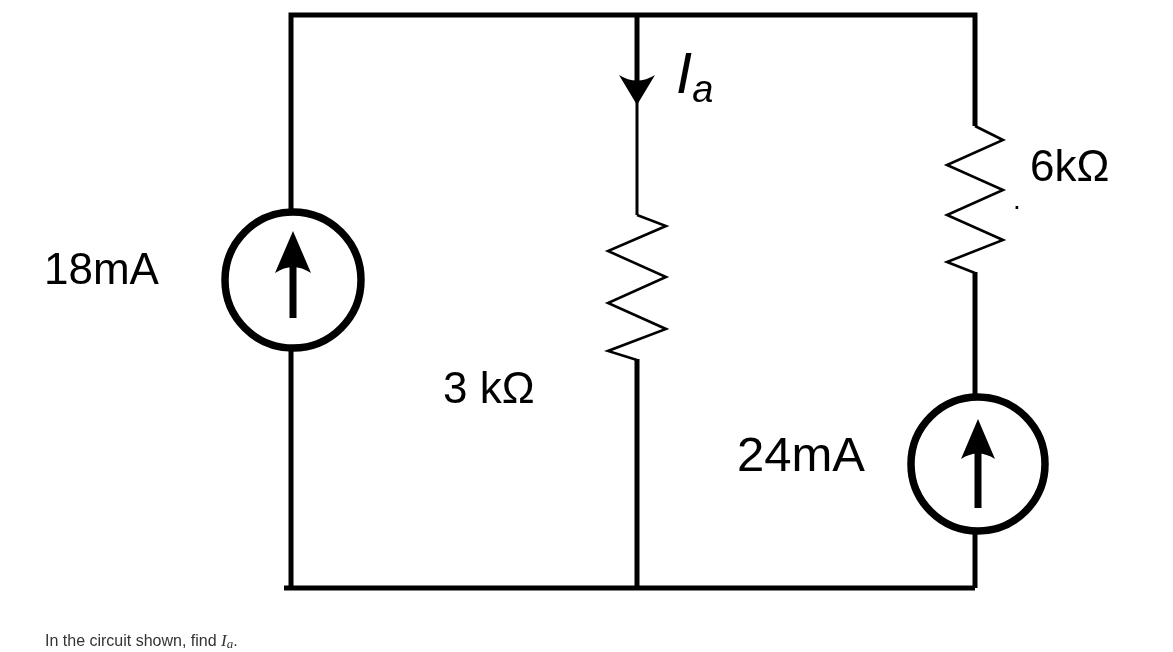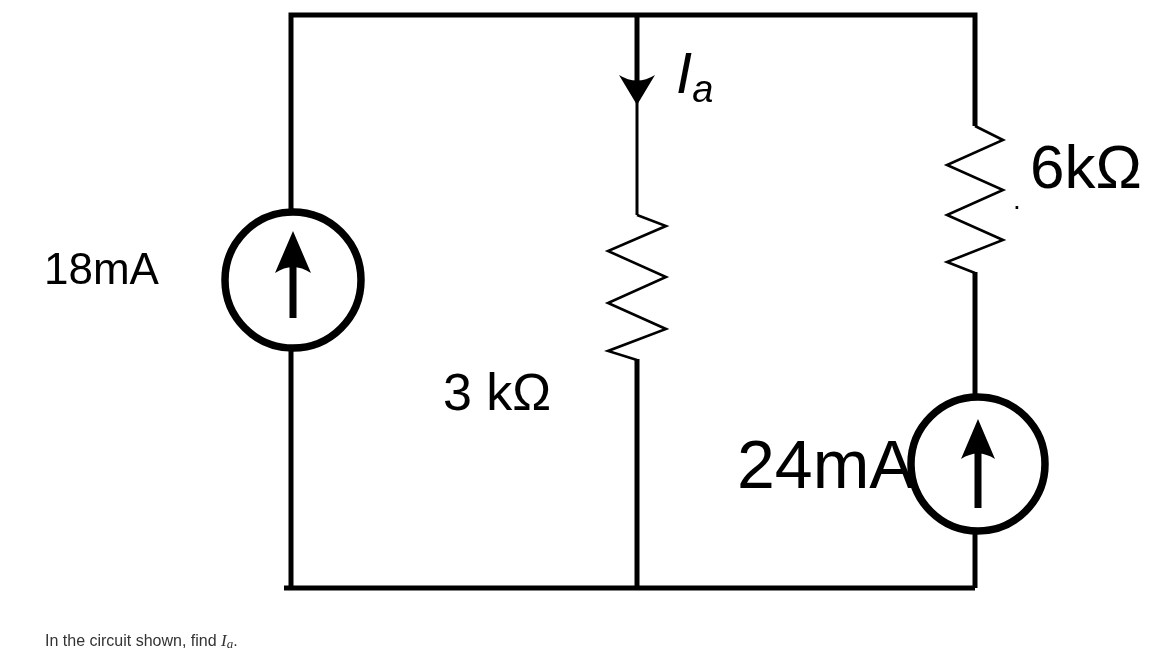--- a/index.html
+++ b/index.html
@@ -23,23 +23,23 @@
   .arrow-shaft{stroke:var(--ink);stroke-width:7;fill:none;stroke-linecap:butt;}
   .arrow-head{fill:var(--ink);stroke:none;}
   .lbl{
     position:absolute;
     color:var(--ink);
     line-height:1;
     white-space:nowrap;
     text-align:right;
   }
   .src-left{left:44px;top:247px;font-size:44px;}
-  .res-mid{left:443px;top:366px;font-size:52px;}
-  .res-right{left:1030px;top:136px;font-size:62px;}
-  .src-right{left:737px;top:430px;font-size:68px;}
+  .res-mid{left:443px;top:366px;font-size:44px;}
+  .res-right{left:1030px;top:144px;font-size:44px;}
+  .src-right{left:737px;top:430px;font-size:49px;}
   .ia{left:676px;top:44px;font-style:italic;}
   .ia-sym{font-size:58px;}
   .ia-sub{font-size:38px;vertical-align:-9px;}
   .stray-dot{left:1013px;top:186px;font-size:28px;line-height:28px;}
   .caption{
     position:absolute;left:45px;top:627px;
     font-size:16px;line-height:28px;
     color:var(--caption);
     white-space:nowrap;
   }

